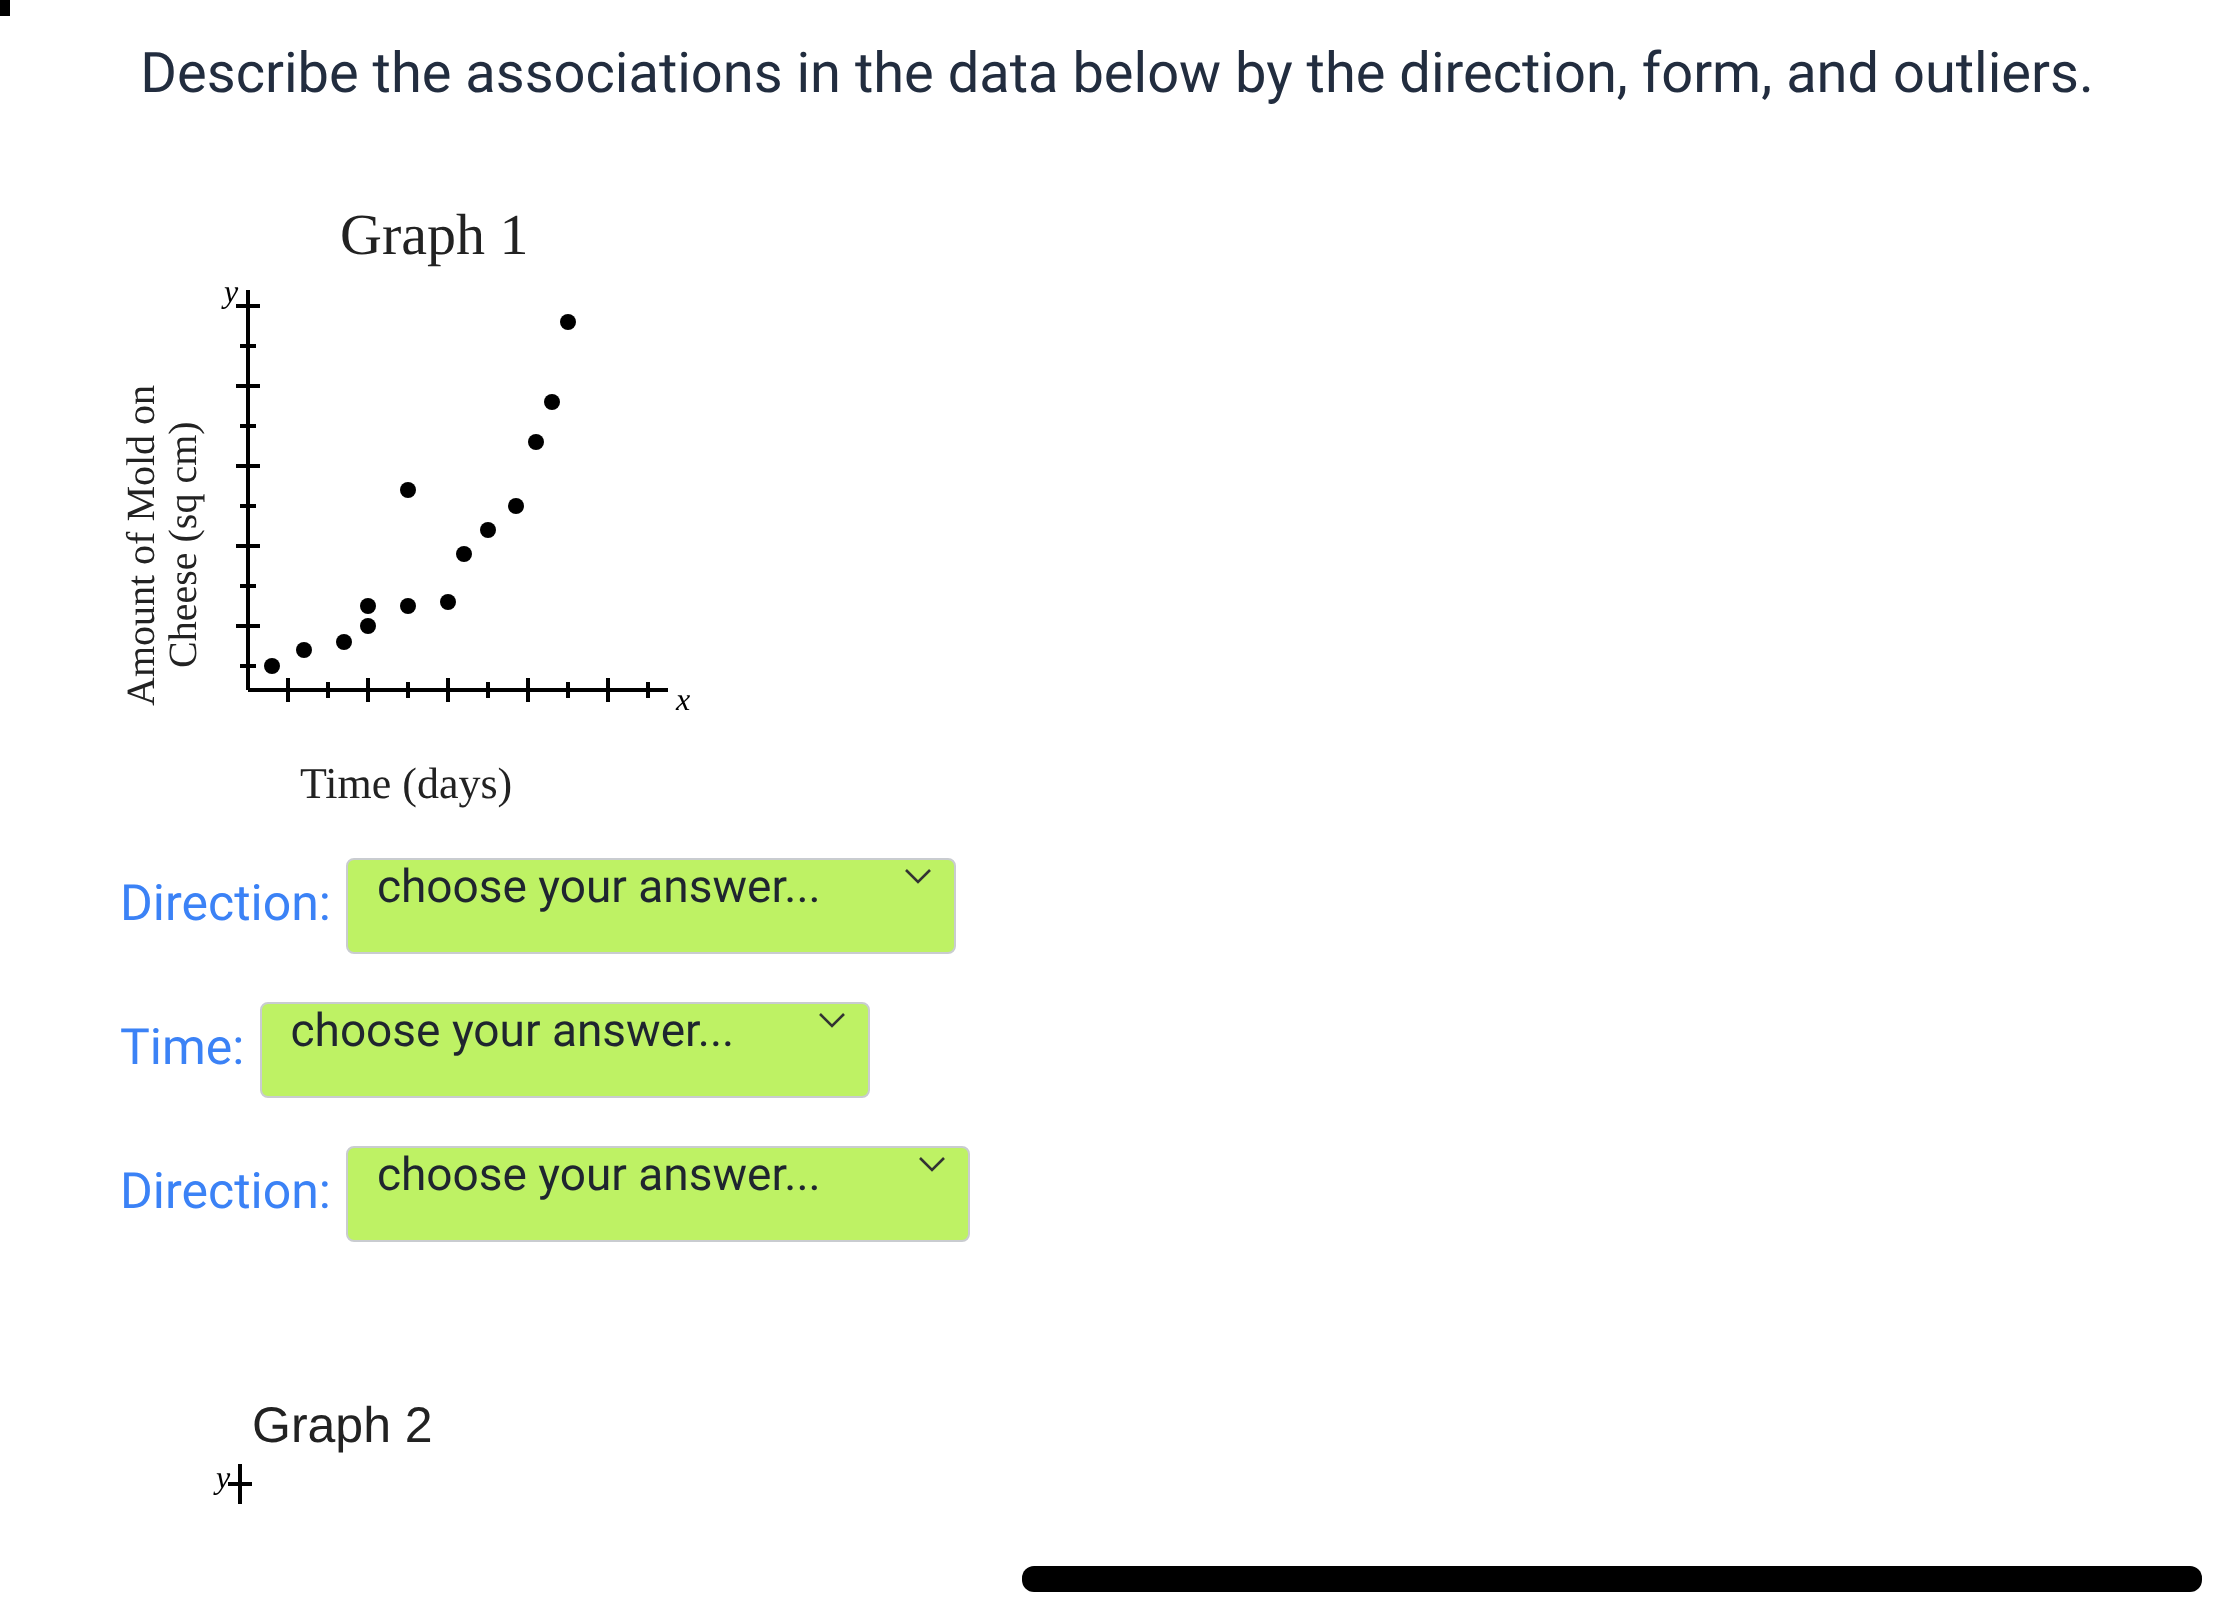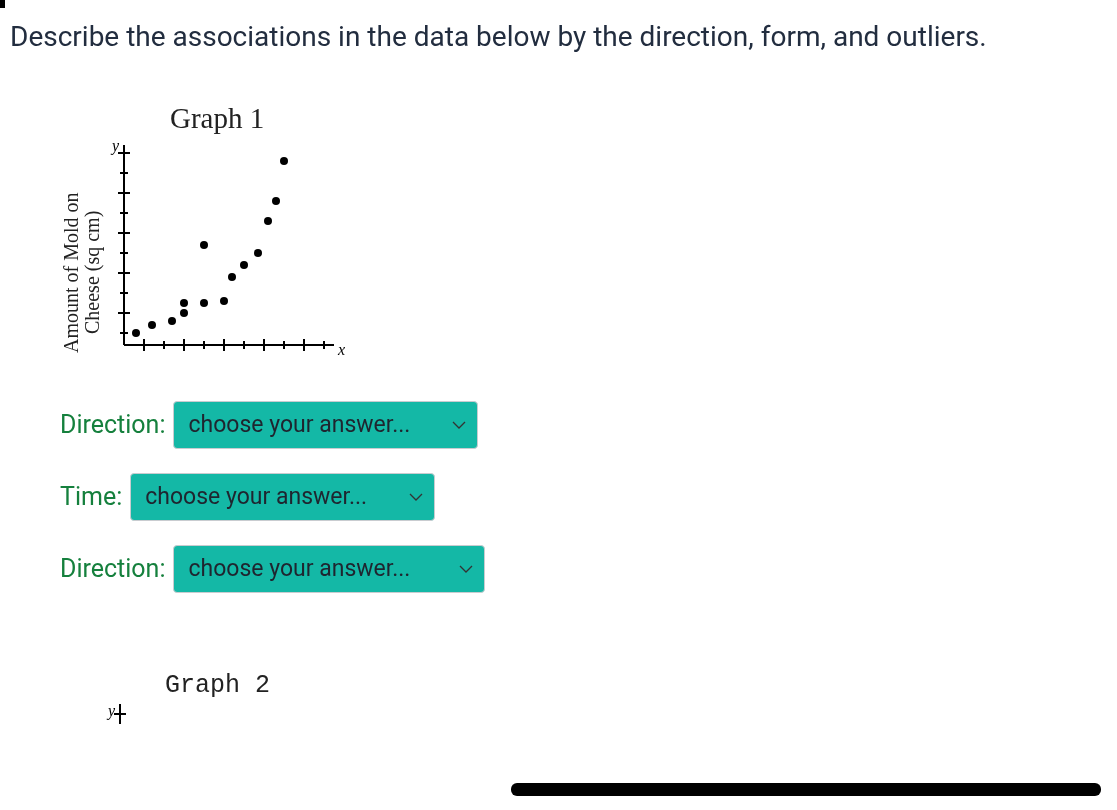--- a/index.html
+++ b/index.html
@@ -18,20 +18,21 @@
       width: 5px;
       height: 8px;
       background: #000;
     }
     .heading {
       font-size: 28px;
       color: #222d3f;
       padding: 18px 10px 0 10px;
       line-height: 1.38;
       font-weight: 400;
+      text-align: center;
     }
     .content {
       padding: 45px 60px 0 60px;
     }
     .graph-block {
       position: relative;
     }
     .graph-title {
       font-family: "Times New Roman", Times, serif;
       font-size: 29px;
@@ -64,48 +65,47 @@
     }
     .question-row {
       display: flex;
       align-items: center;
       margin-top: 24px;
       gap: 8px;
     }
     .question-row:first-of-type { margin-top: 32px; }
     .row-label {
       font-size: 25px;
-      color: #15803d;
+      color: #3b82f6;
     }
     .dropdown {
       display: inline-flex;
-      align-items: center;
       justify-content: space-between;
       border: 1px solid #c9ccd0;
       border-radius: 4px;
       height: 48px;
       padding: 0 10px 0 14px;
-      background: #14b8a6;
+      background: #bef264;
       cursor: pointer;
       min-width: 260px;
     }
     .dropdown-label {
       font-size: 23px;
       color: #1f252f;
     }
     .chevron {
       width: 16px; height: 16px;
       display: inline-block;
       margin-left: 14px;
     }
     .graph2-title {
-      font-family: Liberation Mono, monospace;
+      font-family: Liberation Sans, sans-serif;
       font-size: 25px;
       margin-top: 78px;
-      margin-left: 105px;
+      margin-left: 66px;
     }
     .graph2-snippet {
       margin-left: 40px;
       margin-top: 2px;
     }
     .scrollbar-track {
       position: absolute;
       right: 16px;
       bottom: 14px;
       width: 590px;
@@ -187,20 +187,21 @@
             <circle cx="108" cy="132" r="4"></circle>
             <circle cx="120" cy="120" r="4"></circle>
             <circle cx="134" cy="108" r="4"></circle>
             <circle cx="144" cy="76" r="4"></circle>
             <circle cx="152" cy="56" r="4"></circle>
             <circle cx="160" cy="16" r="4"></circle>
           </g>
         </g>
       </svg>
     </div>
+    <div class="xlabel">Time (days)</div>
   </div>
 
   <div class="question-row">
     <span class="row-label">Direction:</span>
     <div class="dropdown" style="min-width:305px">
       <span class="dropdown-label">choose your answer...</span>
       <span class="chevron">
         <svg viewBox="0 0 16 16" width="16" height="16">
             <path d="M2 5 L8 11 L14 5" stroke="#333" stroke-width="1.3" fill="none"></path>
           </svg>

